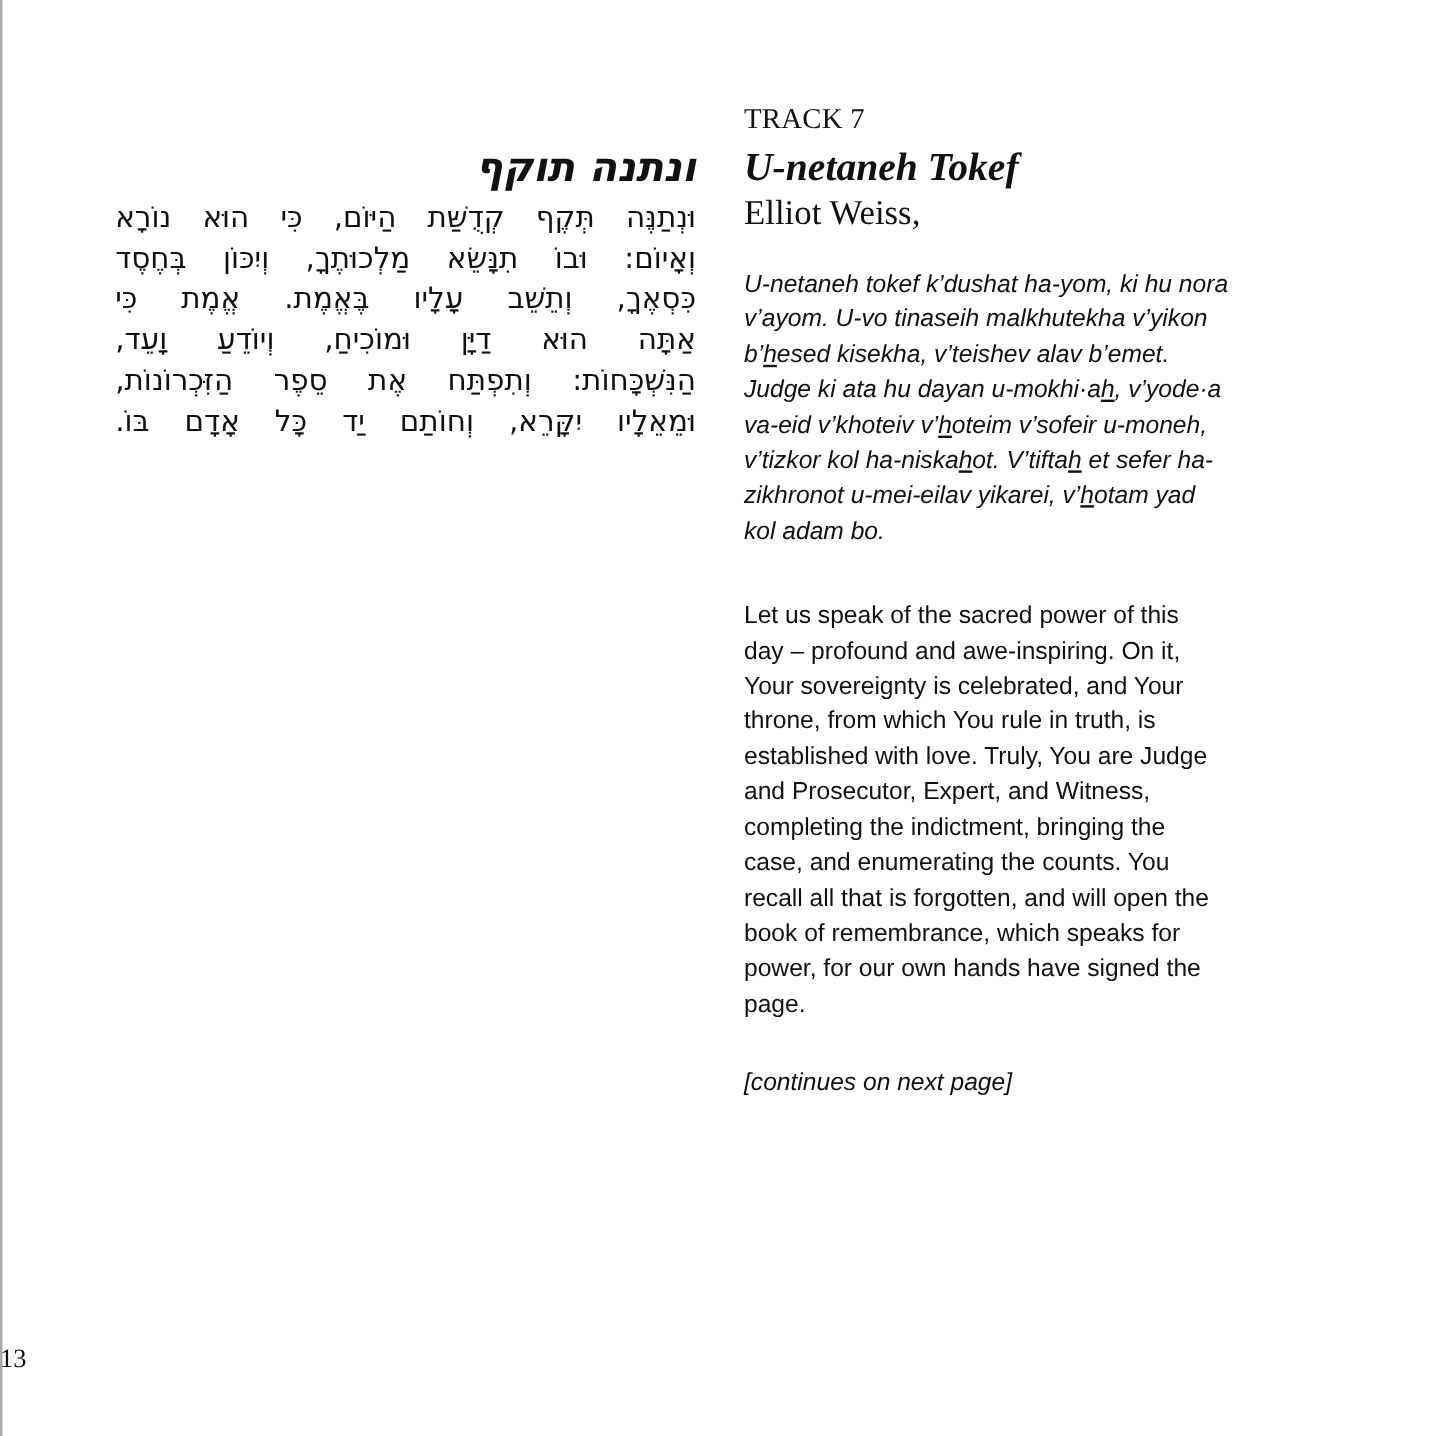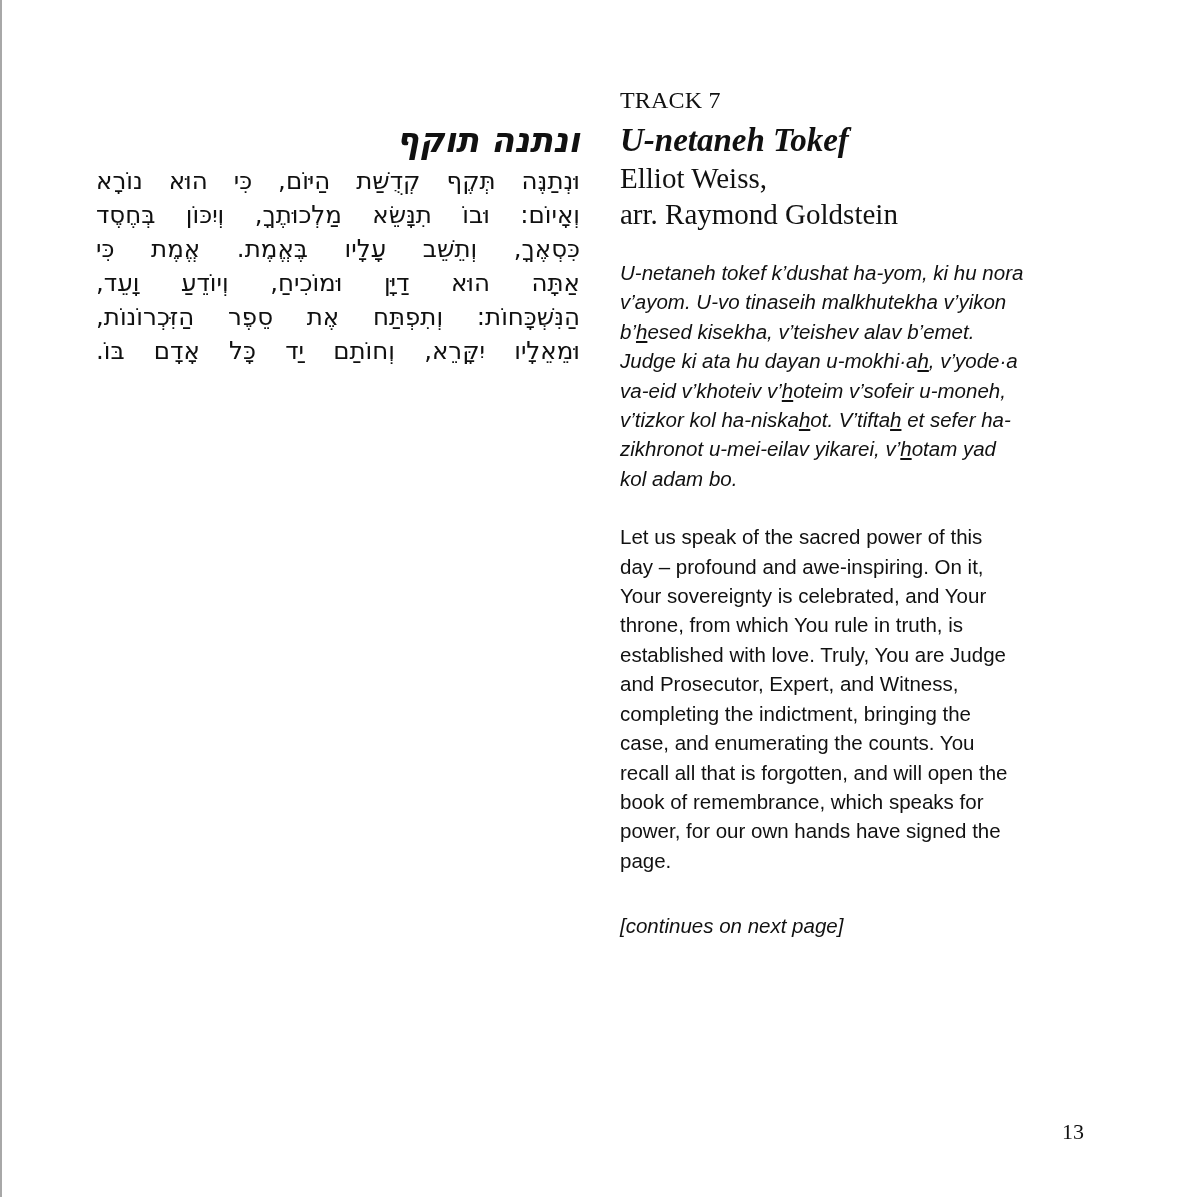--- a/index.html
+++ b/index.html
@@ -83,38 +83,38 @@
     }
     .translit-line, .translation-line {
       white-space: nowrap;
     }
     .translit u {
       text-decoration: underline;
       text-decoration-thickness: 1.5px;
       text-underline-offset: 2px;
     }
     .translation {
-      margin-top: 29px;
+      margin-top: 41px;
       font-family: "Liberation Sans", sans-serif;
       font-size: 20.5px;
       line-height: 29.4px;
     }
     .continues {
       margin-top: 36px;
       font-family: "Liberation Sans", sans-serif;
       font-size: 20.5px;
       line-height: 29.4px;
       font-style: italic;
     }
     .page-number {
       position: absolute;
       left: 0;
       width: 1084px;
       top: 1118px;
-      text-align: right;
+      text-align: left;
       font-family: "Liberation Serif", serif;
       font-size: 22px;
       line-height: 28px;
     }
   </style>
 </head>
 <body>
 
 <div class="page-edge"></div>
 
@@ -127,21 +127,20 @@
     <div class="hebrew-line">אַתָּה הוּא דַיָּן וּמוֹכִיחַ, וְיוֹדֵעַ וָעֵד,</div>
     <div class="hebrew-line">הַנִּשְׁכָּחוֹת: וְתִפְתַּח אֶת סֵפֶר הַזִּכְרוֹנוֹת,</div>
     <div class="hebrew-line">וּמֵאֵלָיו יִקָּרֵא, וְחוֹתַם יַד כָּל אָדָם בּוֹ.</div>
   </div>
 </div>
 
 <div class="english-col">
   <div class="track-label">TRACK 7</div>
   <div class="song-title">U-netaneh Tokef</div>
   <div class="credit-line">Elliot Weiss,</div>
-  <div class="credit-line">arr. Raymond Goldstein</div>
 
   <div class="translit" id="translit">
       <div class="translit-line"><span>U-netaneh tokef k’dushat ha-yom, ki hu nora</span></div>
       <div class="translit-line"><span>v’ayom. U-vo tinaseih malkhutekha v’yikon</span></div>
       <div class="translit-line"><span>b’</span><u>h</u><span>esed kisekha, v’teishev alav b’emet.</span></div>
       <div class="translit-line"><span>Judge ki ata hu dayan u-mokhi·a</span><u>h</u><span>, v’yode·a</span></div>
       <div class="translit-line"><span>va-eid v’khoteiv v’</span><u>h</u><span>oteim v’sofeir u-moneh,</span></div>
       <div class="translit-line"><span>v’tizkor kol ha-niska</span><u>h</u><span>ot. V’tifta</span><u>h</u><span> et sefer ha-</span></div>
       <div class="translit-line"><span>zikhronot u-mei-eilav yikarei, v’</span><u>h</u><span>otam yad</span></div>
       <div class="translit-line"><span>kol adam bo.</span></div>

